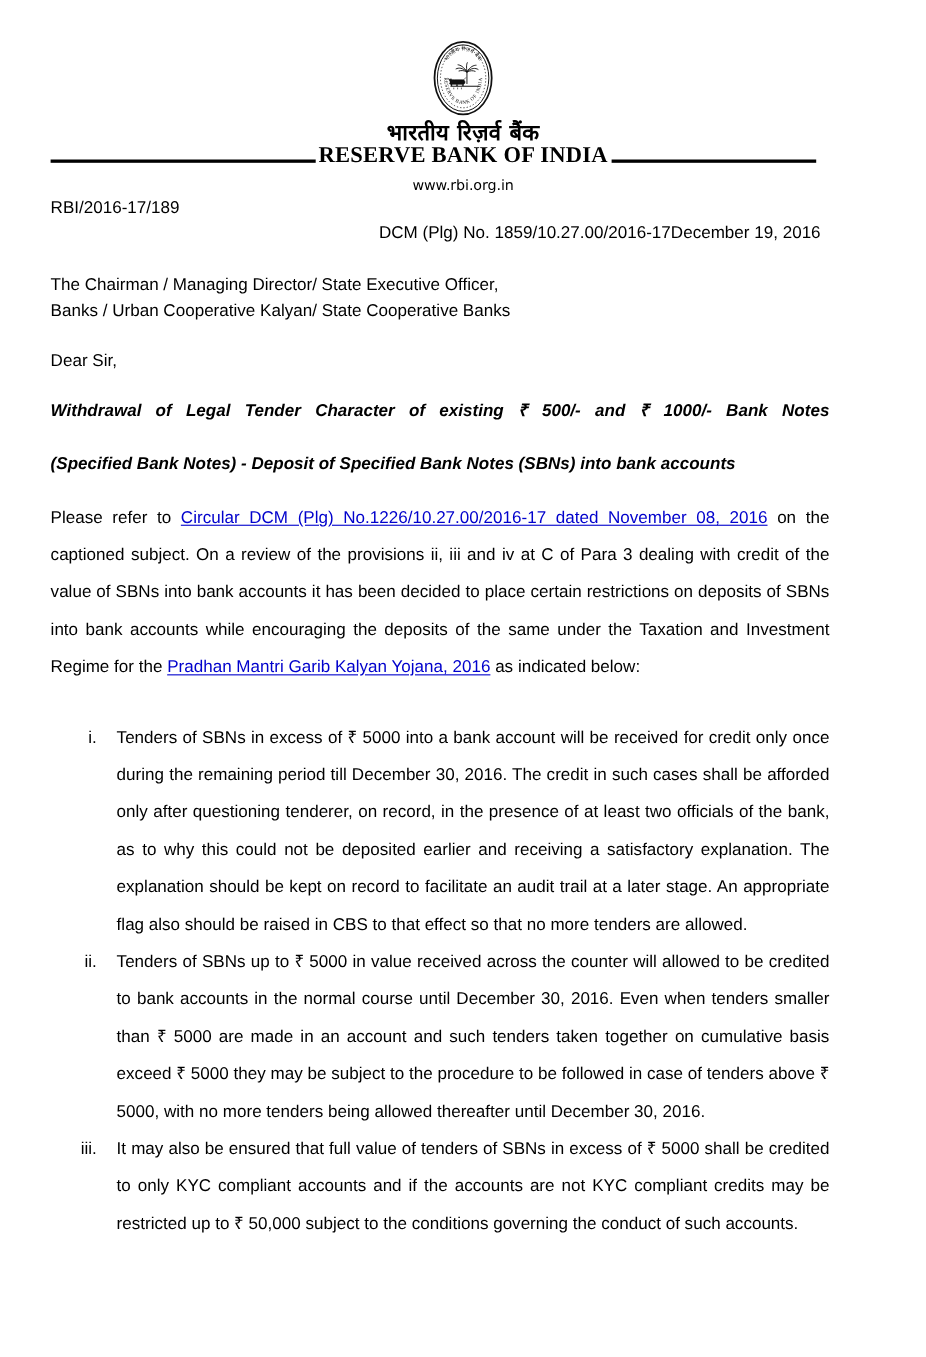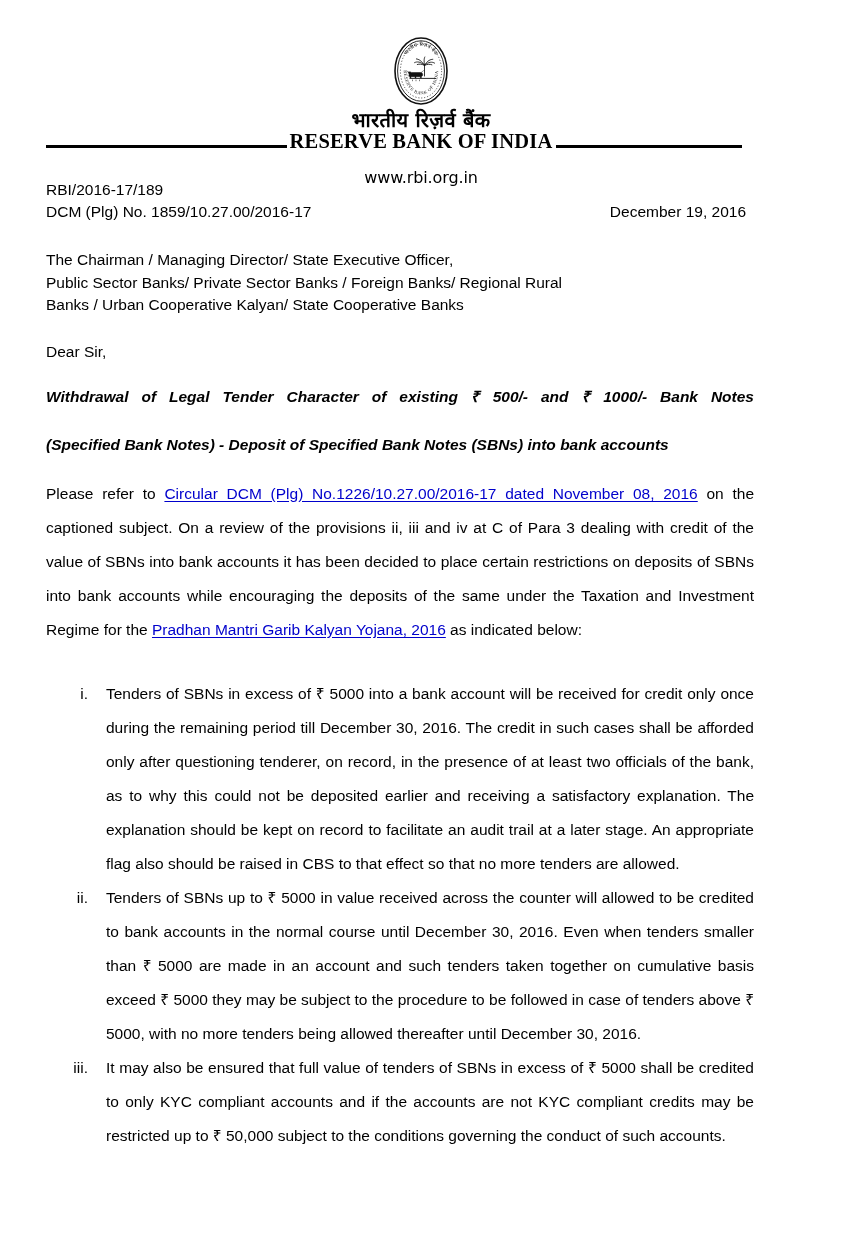--- a/index.html
+++ b/index.html
@@ -66,45 +66,44 @@
     background: #ffffff;
     padding: 0 3px;
     font-family: "Liberation Serif", serif;
     font-weight: bold;
     font-size: 20.5px;
     letter-spacing: 0.2px;
     line-height: 22px;
   }
   .website {
     font-family: "DejaVu Sans", sans-serif;
-    font-size: 16px;
+    font-size: 13px;
     letter-spacing: -0.1px;
-    margin-top: 12px;
+    margin-top: 6px;
   }
 
   
   .doc-body {
     position: absolute;
     left: 46px;
     top: 179px;
     width: 708px;
     font-size: 15.5px;
     line-height: 22px;
   }
   .ref-block {
     position: relative;
   }
   .ref-line {
     white-space: pre;
   }
   .ref-row {
     display: flex;
-    justify-content: space-between;
+    justify-content: flex-end;
     align-items: baseline;
-    gap: 28px;
   }
   .date {
     white-space: nowrap;
     padding-right: 8px;
   }
 
   .addressee {
     margin-top: 26px;
     line-height: 22.5px;
   }
@@ -244,21 +243,20 @@
     <div class="ref-block">
       <div class="ref-line">RBI/2016-17/189</div>
       <div class="ref-row">
         <div class="ref-line">DCM (Plg) No. 1859/10.27.00/2016-17</div>
         <div class="date">December 19, 2016</div>
       </div>
     </div>
 
     <div class="addressee">
       <div>The Chairman / Managing Director/ State Executive Officer,</div>
-      <div>Public Sector Banks/ Private Sector Banks / Foreign Banks/ Regional Rural</div>
       <div>Banks / Urban Cooperative Kalyan/ State Cooperative Banks</div>
     </div>
 
     <div class="salutation">Dear Sir,</div>
 
     <div class="subject">
       <span class="sline sline1">Withdrawal of Legal Tender Character of existing ₹ 500/- and ₹ 1000/- Bank Notes</span>
       <span class="sline">(Specified Bank Notes) - Deposit of Specified Bank Notes (SBNs) into bank accounts</span>
     </div>
 

